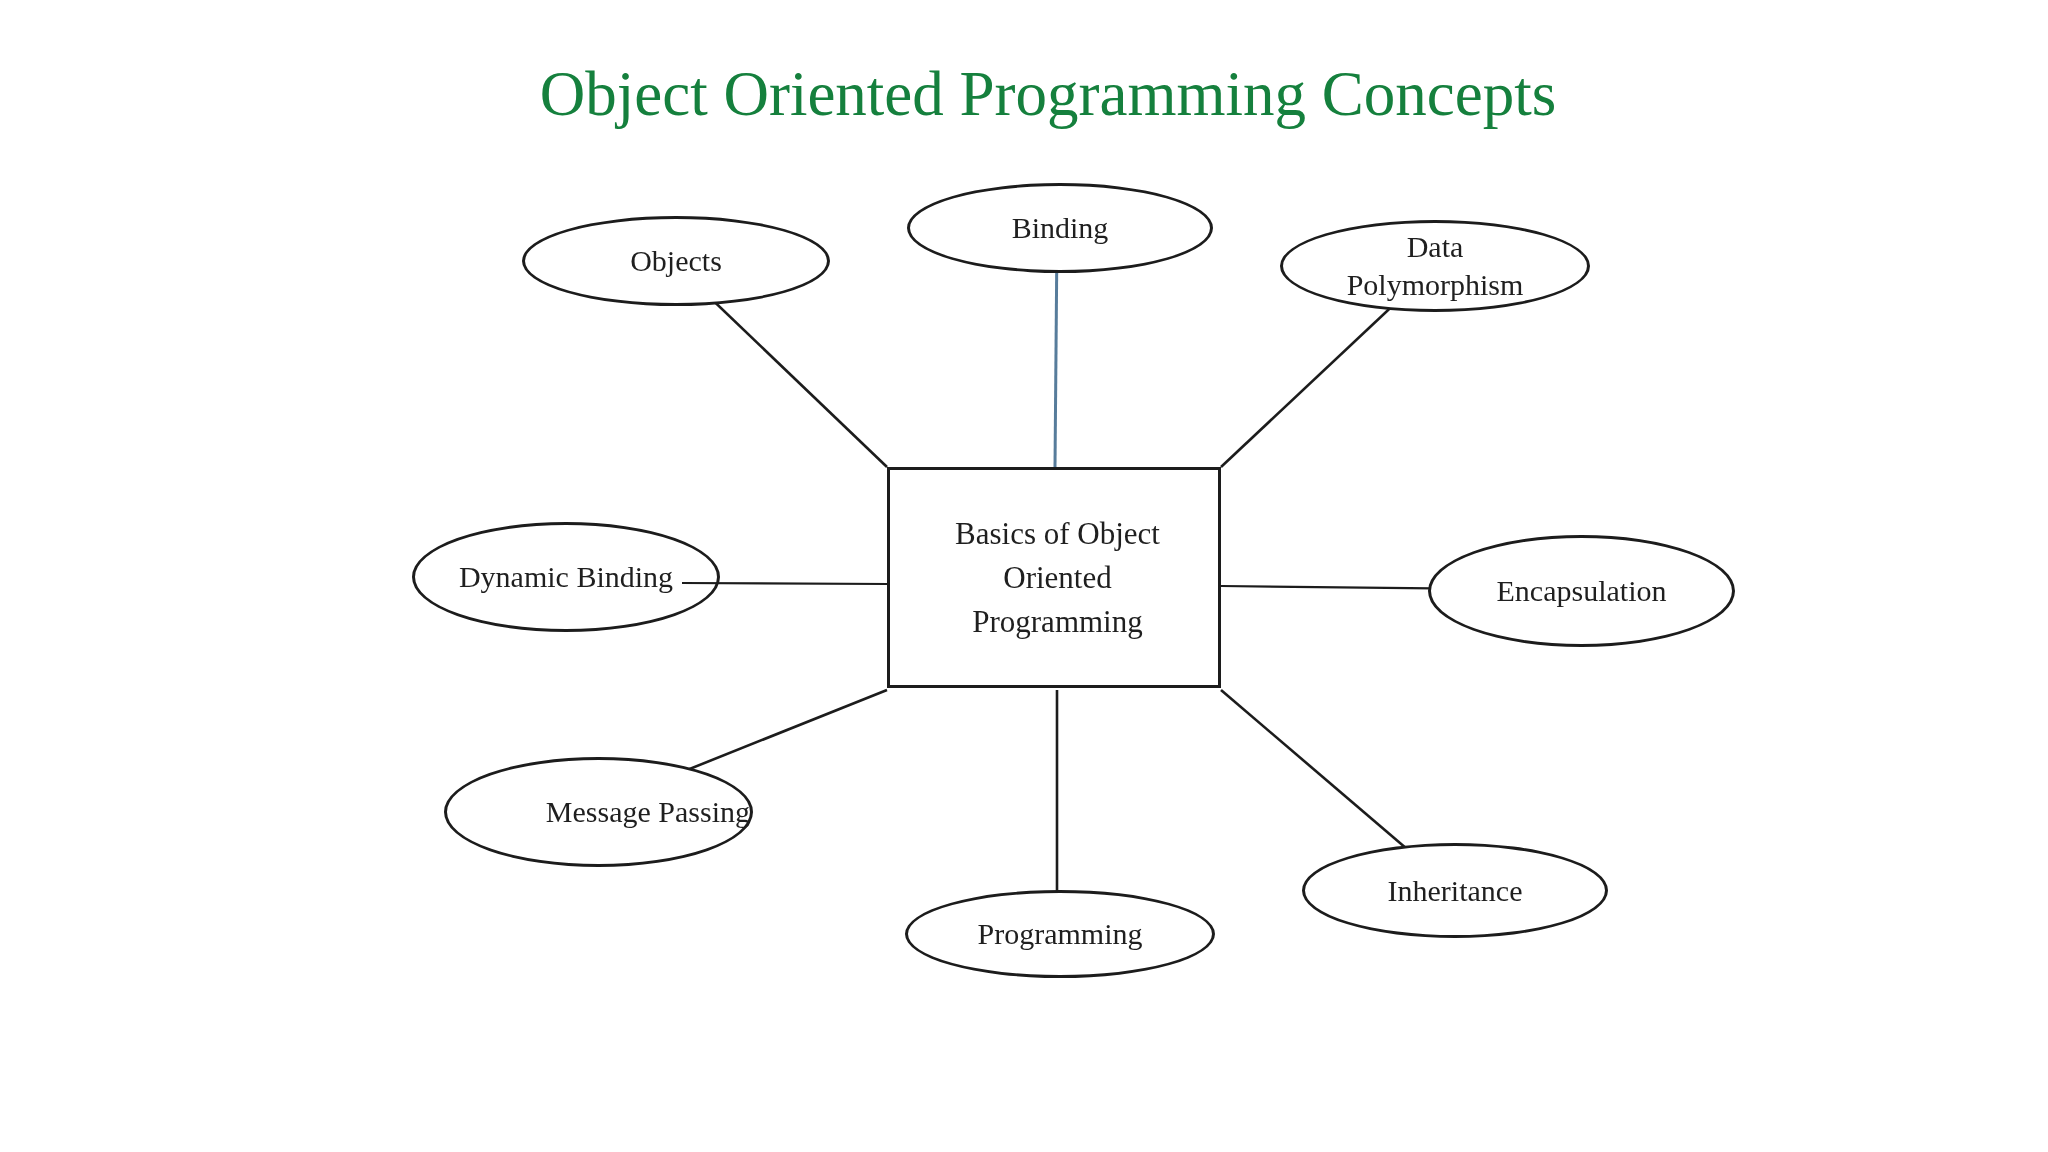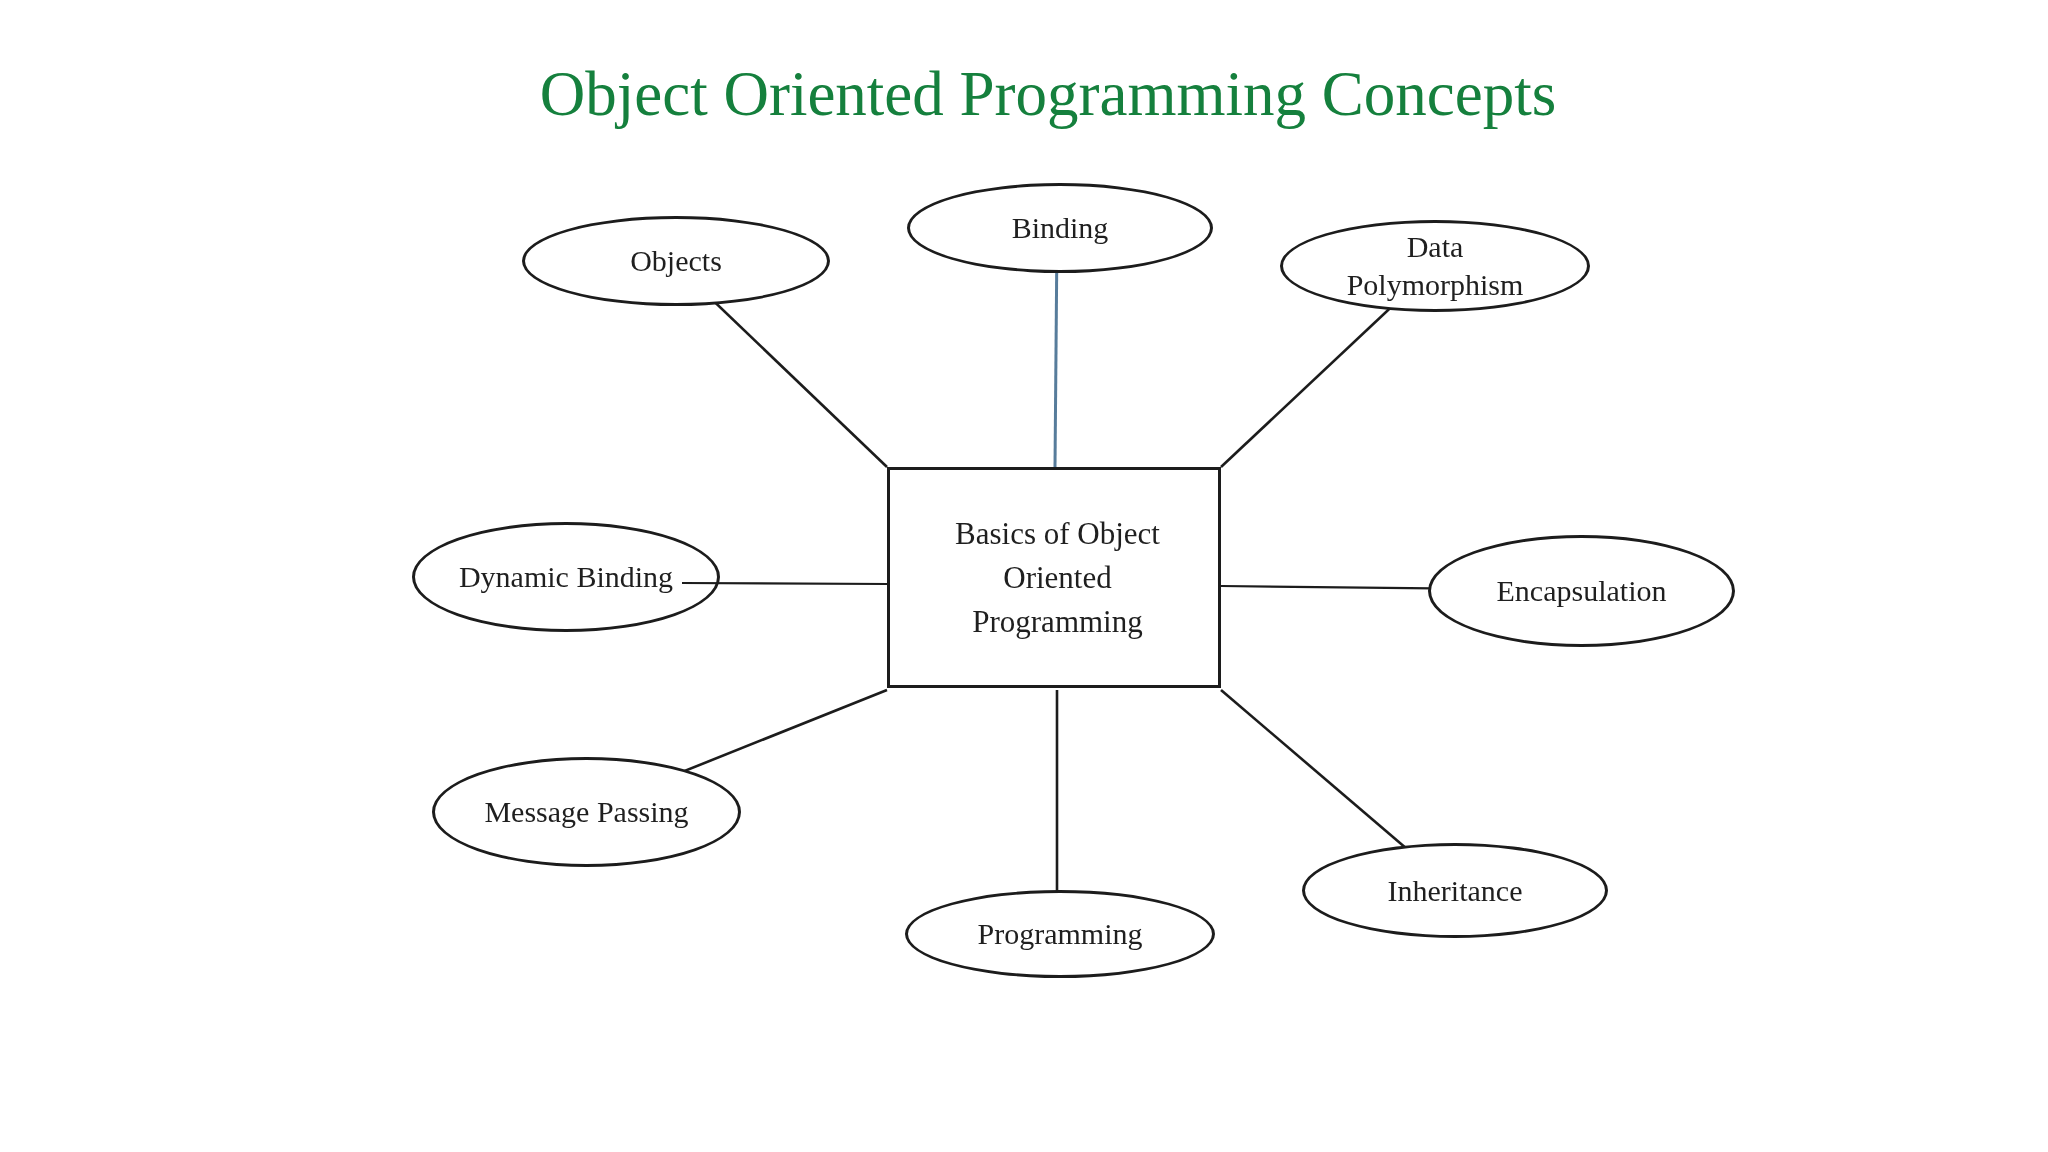--- a/index.html
+++ b/index.html
@@ -90,21 +90,21 @@
 </div>
 
 <div class="node ellipse" style="left:412px; top:522px; width:308px; height:110px;">
   <span class="node-label">Dynamic Binding</span>
 </div>
 
 <div class="node ellipse" style="left:1428px; top:535px; width:307px; height:112px;">
   <span class="node-label">Encapsulation</span>
 </div>
 
-<div class="node ellipse" style="left:432px; top:757px; width:309px; height:110px;">
+<div class="node ellipse" style="left:444px; top:757px; width:309px; height:110px;justify-content:flex-end;">
   <span class="node-label">Message Passing</span>
 </div>
 
 <div class="node ellipse" style="left:905px; top:890px; width:310px; height:88px;">
   <span class="node-label">Programming</span>
 </div>
 
 <div class="node ellipse" style="left:1302px; top:843px; width:306px; height:95px;">
   <span class="node-label">Inheritance</span>
 </div>

